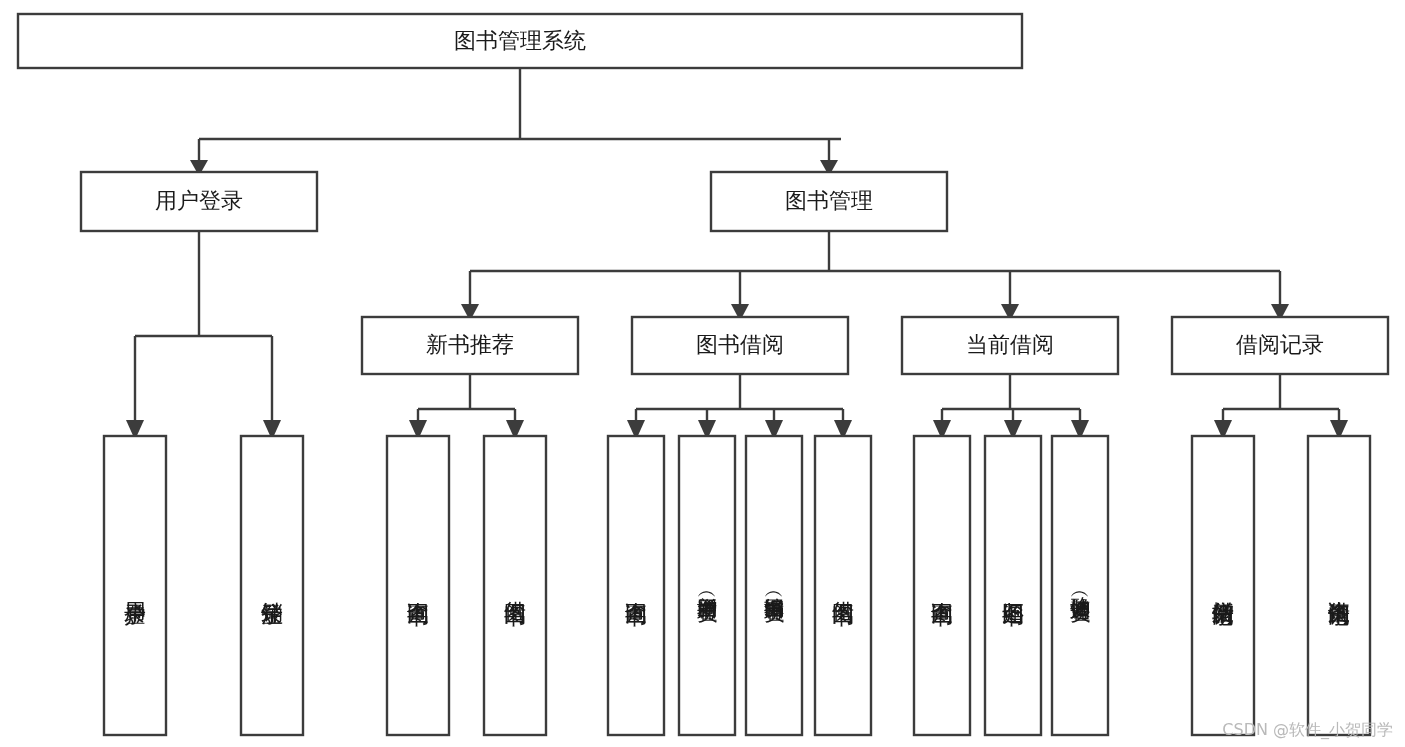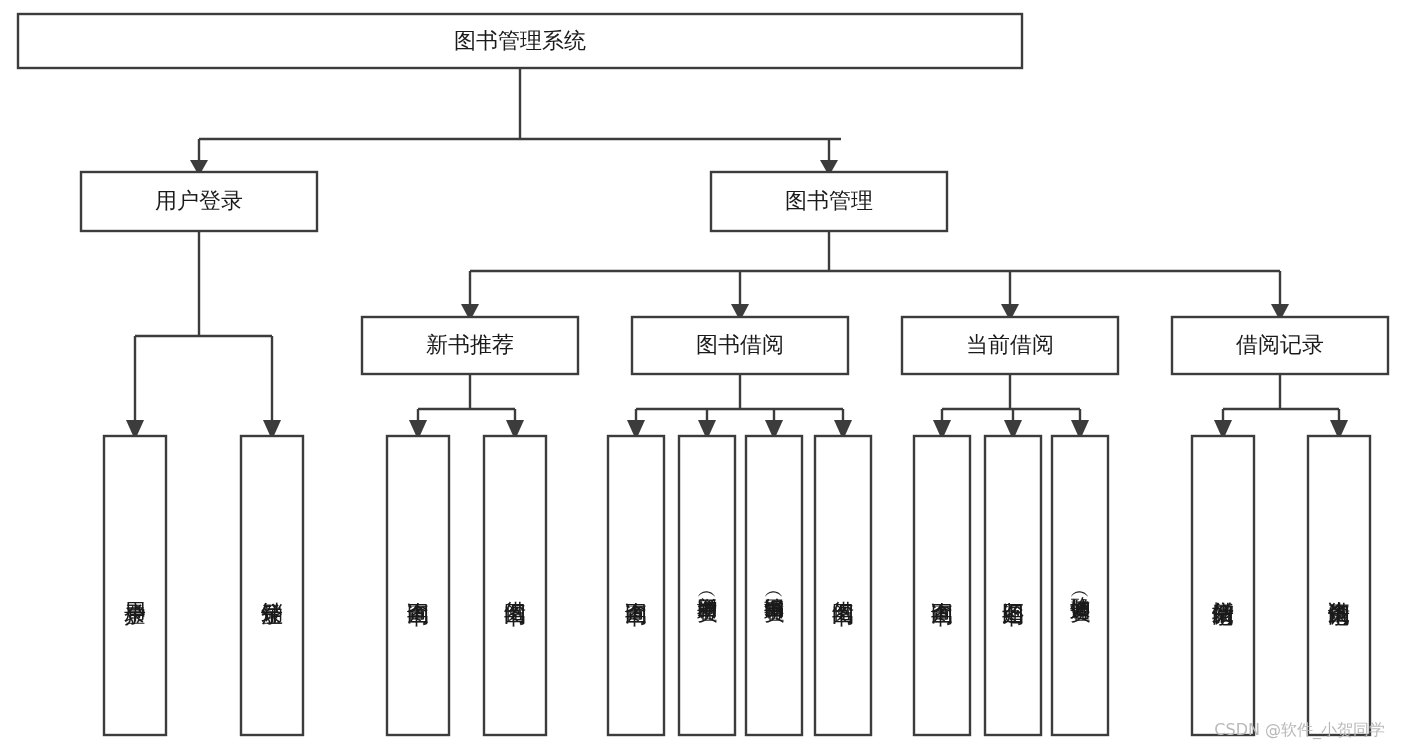--- a/index.html
+++ b/index.html
@@ -43,21 +43,21 @@
   }
   .node-label-h {
     font-family: "DejaVu Sans", "Liberation Sans", sans-serif;
     font-size: 22px;
     fill: #1a1a1a;
     text-anchor: middle;
     dominant-baseline: middle;
   }
   .watermark-text {
     position: absolute;
-    right: 20px;
+    right: 12px;
     bottom: 6px;
     font-family: "DejaVu Sans", "Liberation Sans", sans-serif;
     font-size: 16px;
     color: #b9b9b9;
     white-space: nowrap;
     user-select: none;
   }
 </style>
 </head>
 <body>

